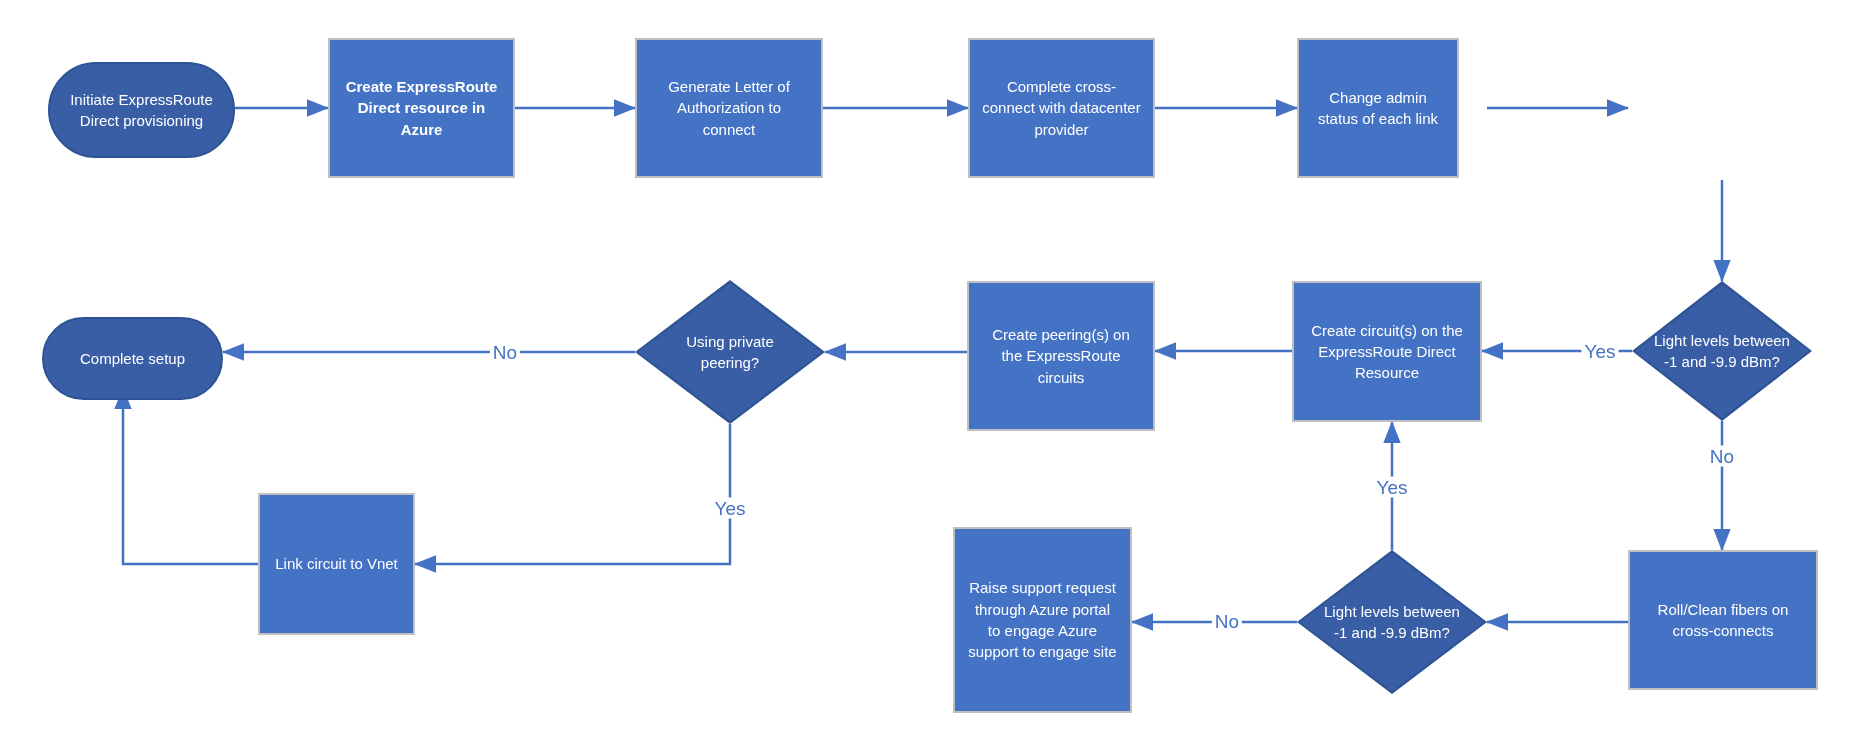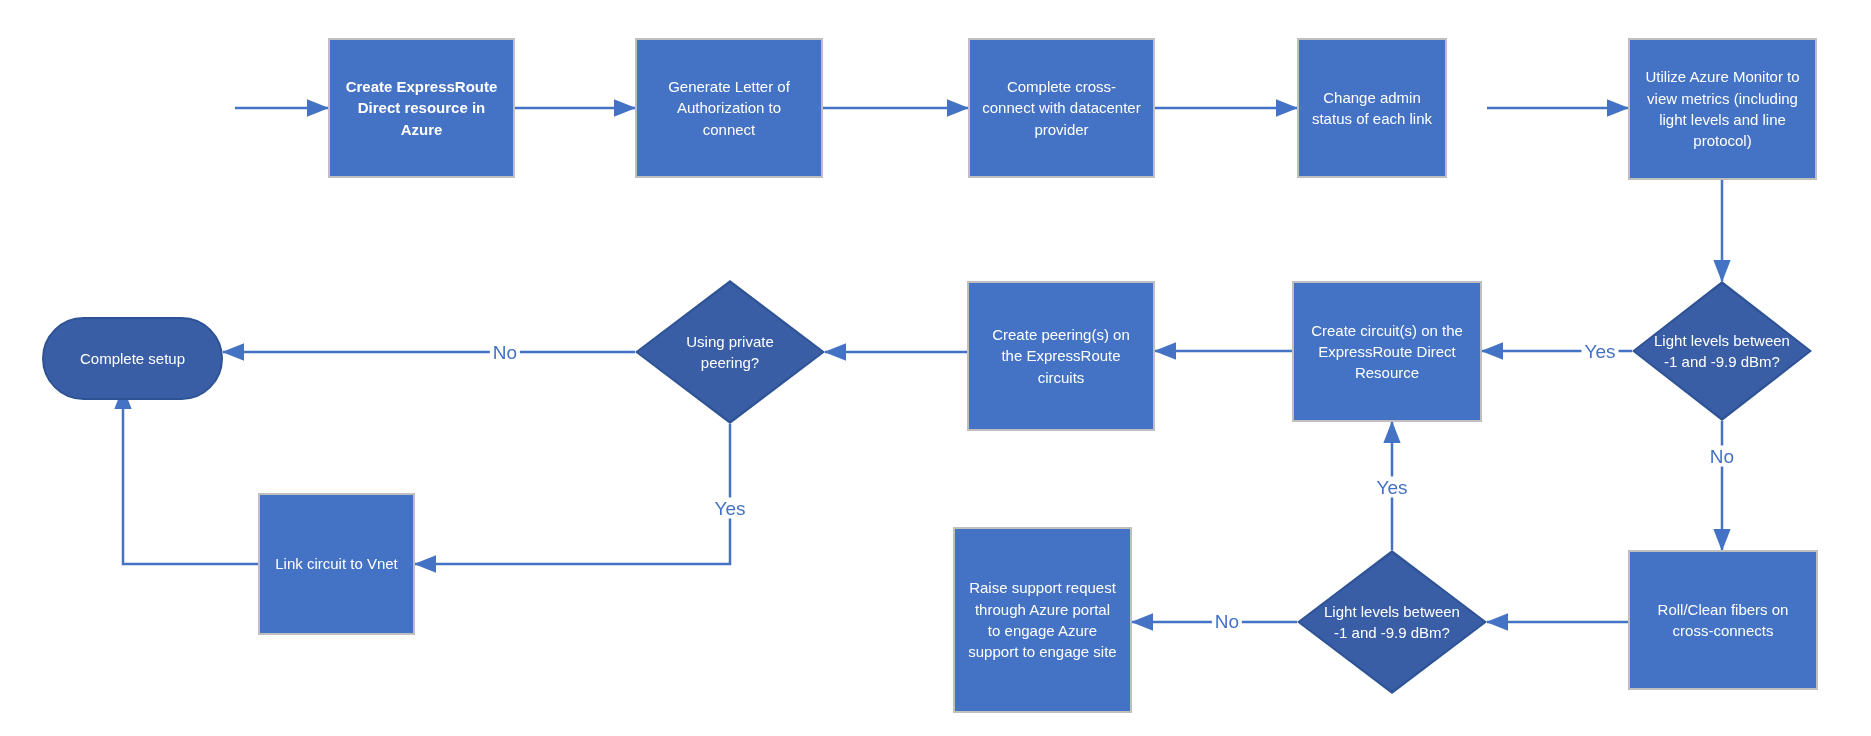--- a/index.html
+++ b/index.html
@@ -76,40 +76,40 @@
       <path d="M635 352 H223" marker-end="url(#arrow)"></path>
       <path d="M730 424 V564 H415" marker-end="url(#arrow)"></path>
       <path d="M258 564 H123 V388" marker-end="url(#arrow)"></path>
       <path d="M1722 421 V550" marker-end="url(#arrow)"></path>
       <path d="M1628 622 H1487" marker-end="url(#arrow)"></path>
       <path d="M1392 550 V422" marker-end="url(#arrow)"></path>
       <path d="M1297 622 H1132" marker-end="url(#arrow)"></path>
     </g>
   </svg>
 
+  <div class="node terminator" style="left:48px; top:62px; width:187px; height:96px;">
+    <span class="node-label">Initiate ExpressRoute Direct provisioning</span>
+  </div>
 
   <div class="node process" style="left:328px; top:38px; width:187px; height:140px;font-weight:bold;">
     <span class="node-label">Create ExpressRoute Direct resource in Azure</span>
   </div>
 
   <div class="node process" style="left:635px; top:38px; width:188px; height:140px;align-items:center;">
     <span class="node-label">Generate Letter of Authorization to connect</span>
   </div>
 
   <div class="node process" style="left:968px; top:38px; width:187px; height:140px;">
     <span class="node-label">Complete cross-connect with datacenter provider</span>
   </div>
 
-  <div class="node process" style="left:1297px; top:38px; width:150px; height:140px;">
+  <div class="node process" style="left:1297px; top:38px; width:162px; height:140px;">
     <span class="node-label">Change admin status of each link</span>
   </div>
 
-  <div class="node process" style="left:1628px; top:38px; width:189px; height:142px;">
-    <span class="node-label">Utilize Azure Monitor to view metrics (including light levels and line protocol)</span>
-  </div>
 
   <div class="node diamond" style="left:1632px; top:281px; width:180px; height:140px;">
     <div class="diamond-border"></div>
     <div class="diamond-fill"></div>
     <span class="node-label" style="width:150px;">Light levels between -1 and -9.9 dBm?</span>
   </div>
 
   <div class="node process" style="left:1292px; top:281px; width:190px; height:141px;">
     <span class="node-label">Create circuit(s) on the ExpressRoute Direct Resource</span>
   </div>

